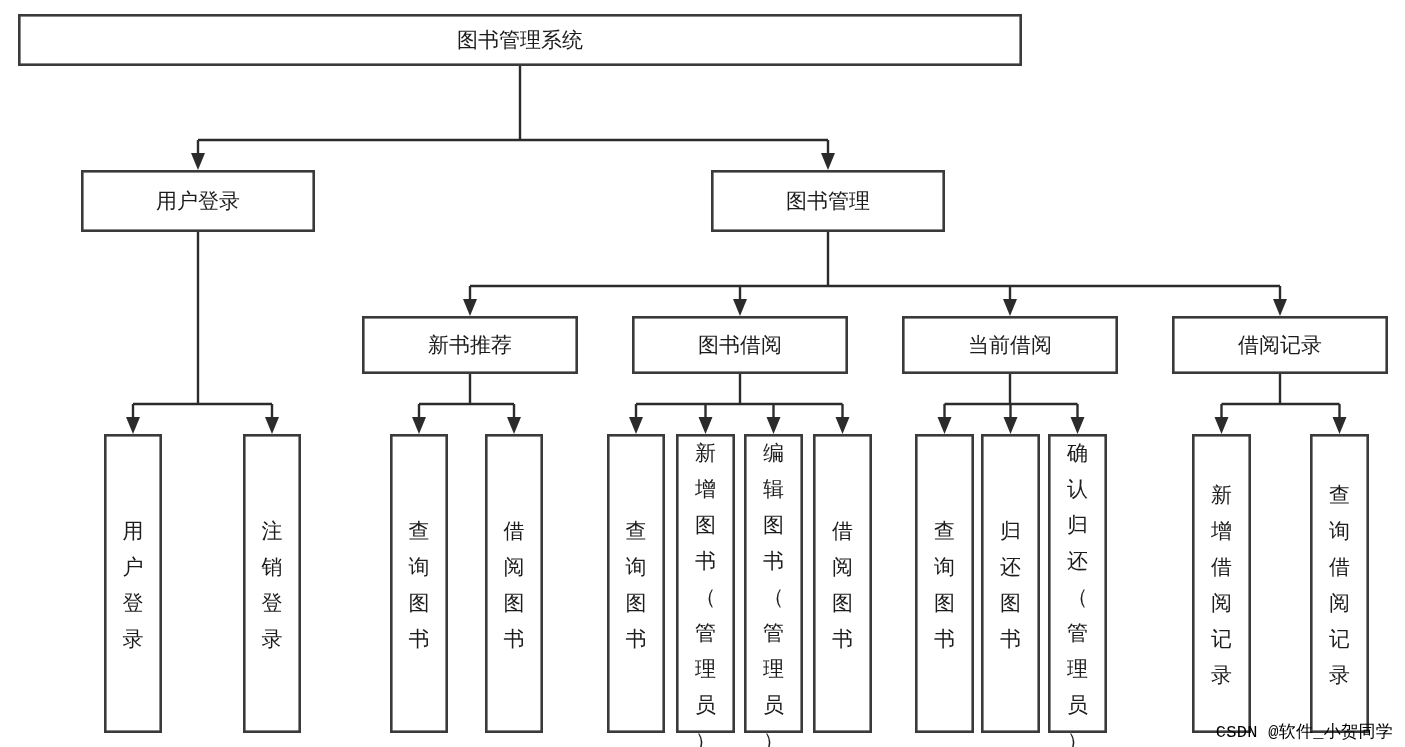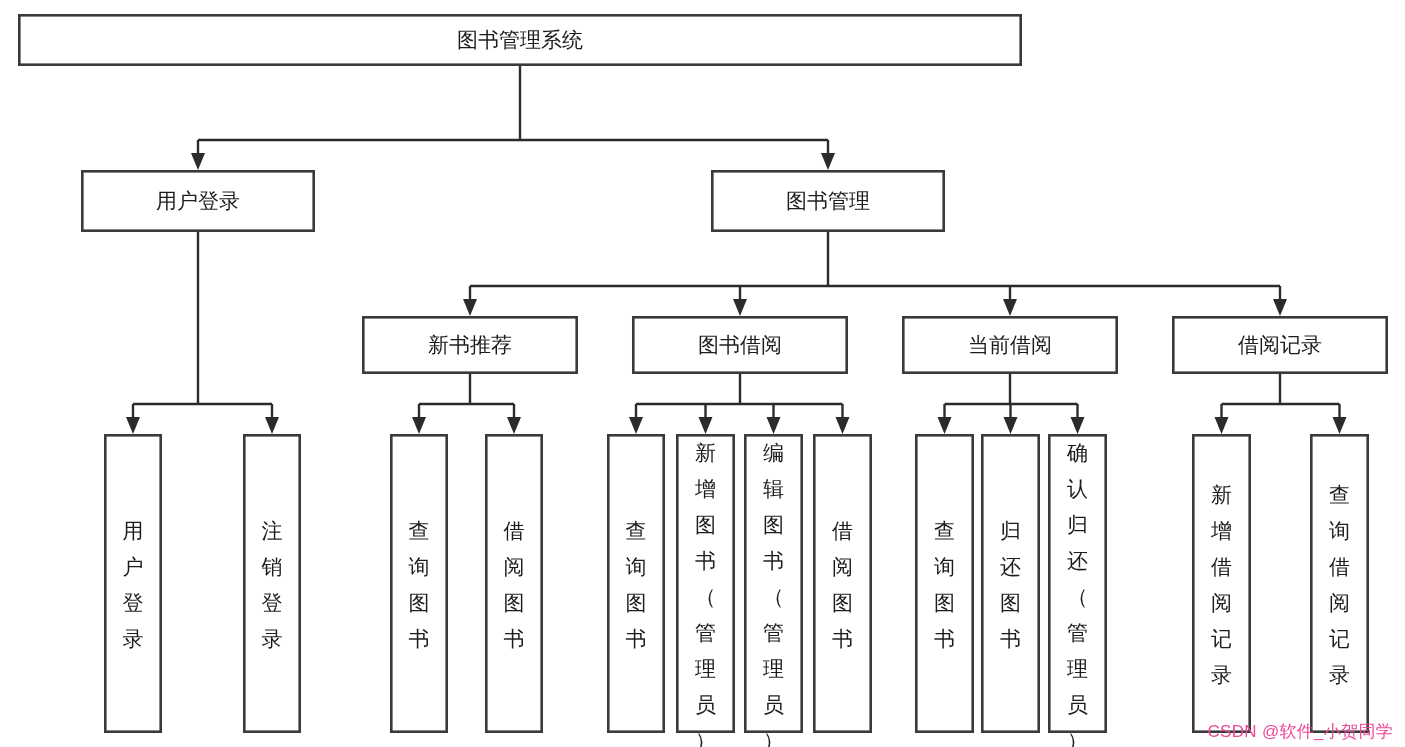--- a/index.html
+++ b/index.html
@@ -46,23 +46,23 @@
     fill: #1c1c1c;
     font-family: "Liberation Sans", sans-serif;
     font-size: 21px;
     text-anchor: middle;
     dominant-baseline: middle;
   }
   .watermark {
     position: absolute;
     right: 12px;
     bottom: 4px;
-    font-family: Liberation Sans, sans-serif;
+    font-family: Liberation Mono, monospace;
     font-size: 17px;
-    color: #ec4899;
+    color: #000000;
     white-space: nowrap;
     letter-spacing: 0.3px;
   }
   .vert-glyph {
     font-family: "Liberation Sans", sans-serif;
     font-size: 21px;
     fill: #1c1c1c;
     text-anchor: middle;
   }
 </style>

